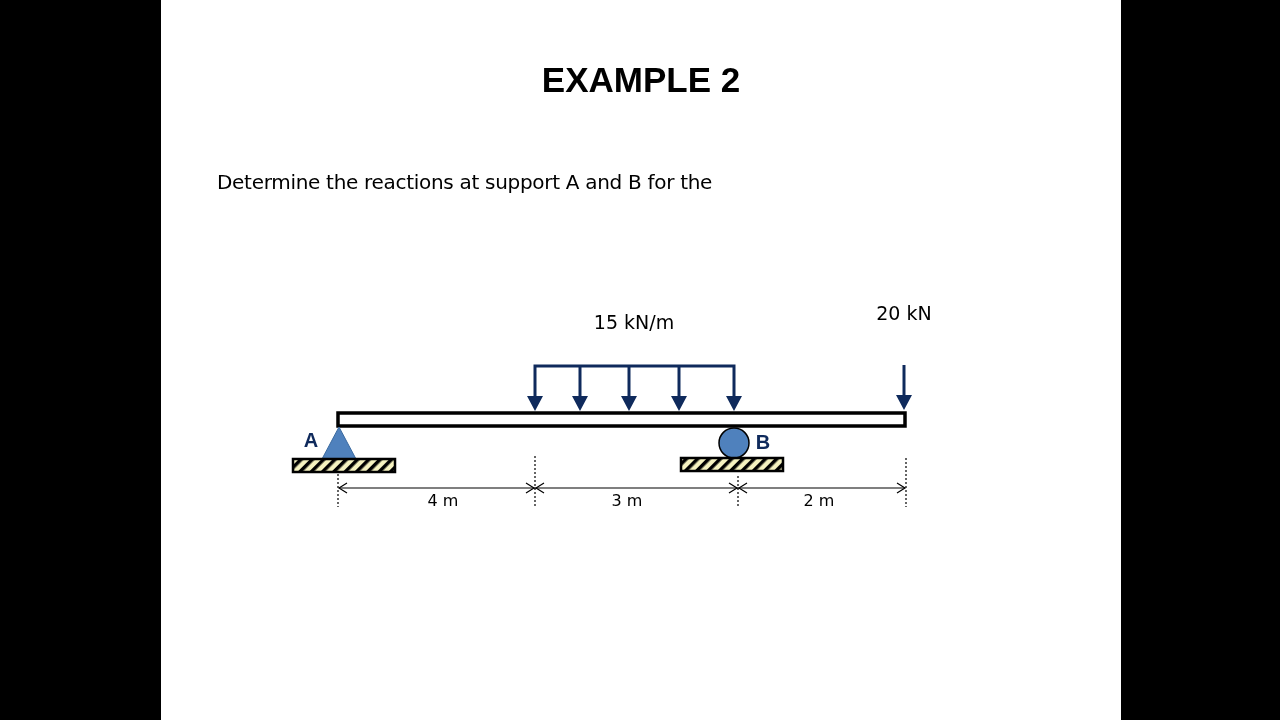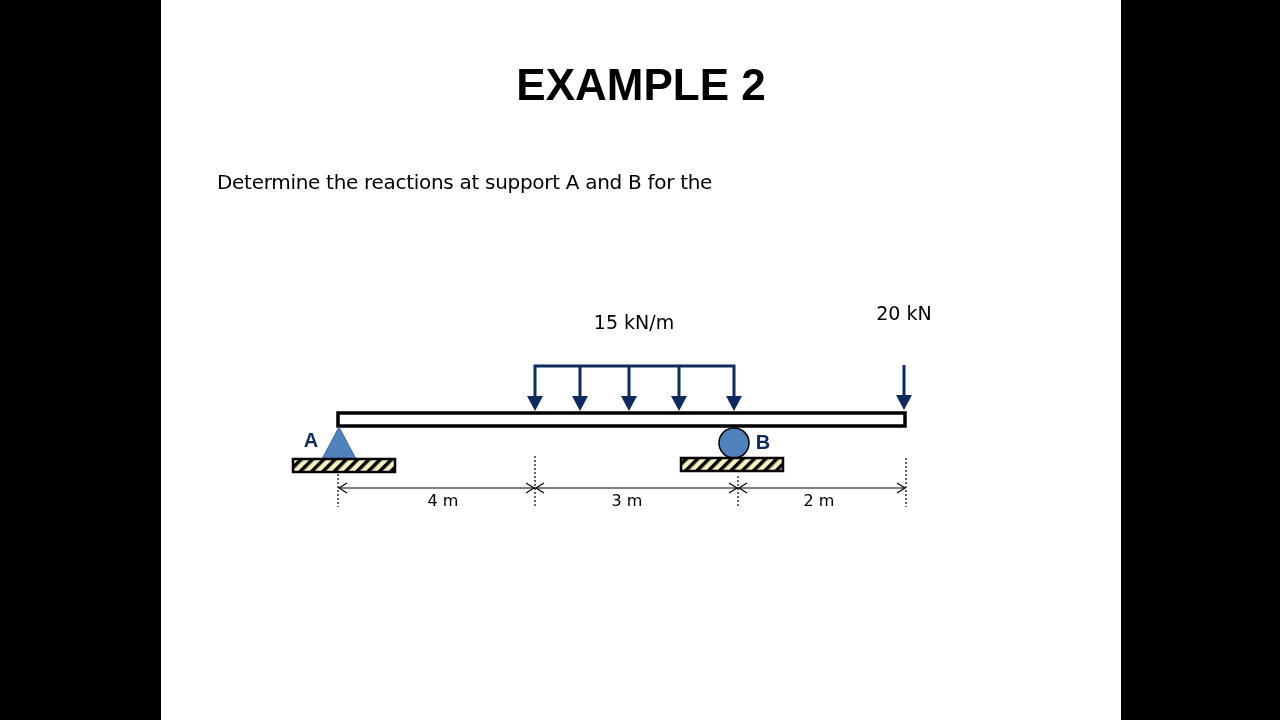--- a/index.html
+++ b/index.html
@@ -1,19 +1,19 @@
 <!DOCTYPE html>
 <html><head>
 <meta charset="utf-8">
 <style>
   html, body { margin: 0; padding: 0; }
   body { width: 1280px; height: 720px; background: #000; position: relative; overflow: hidden; }
   .slide { position: absolute; left: 161px; top: 0; width: 960px; height: 720px; background: #fff; }
   .title { position: absolute; left: 0; top: 60px; width: 960px; text-align: center;
-    font-family: "Liberation Sans", sans-serif; font-weight: bold; font-size: 44px; color: #000; }
+    font-family: "Liberation Sans", sans-serif; font-weight: bold; font-size: 35px; color: #000; }
   .problem { position: absolute; left: 56px; top: 160px; width: 880px;
     font-family: "DejaVu Sans", sans-serif; font-size: 20px; line-height: 45px; color: #000; letter-spacing: -0.3px; }
   .problem div { white-space: nowrap; }
   svg.diagram { position: absolute; left: 0; top: 0; }
   .lbl { font-family: "DejaVu Sans", sans-serif; }
 </style>
 </head>
 <body>
 
 <div class="slide">

